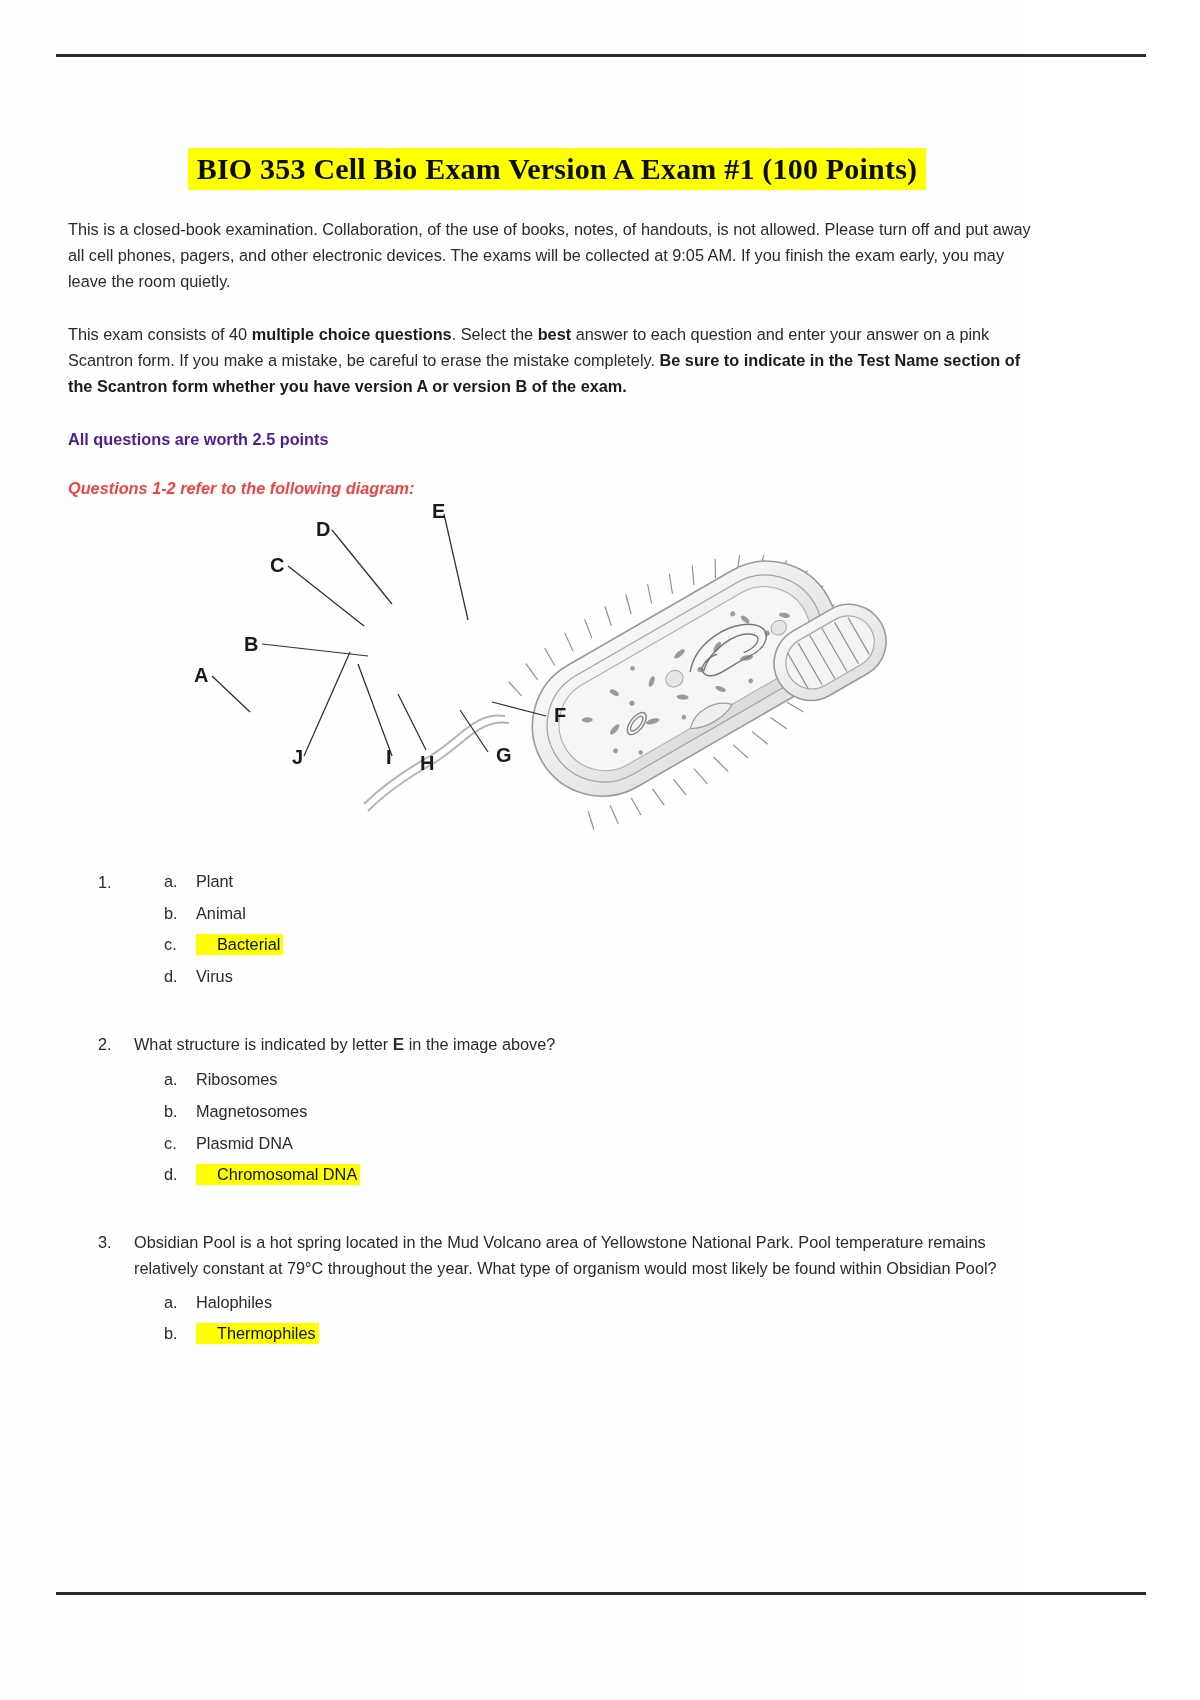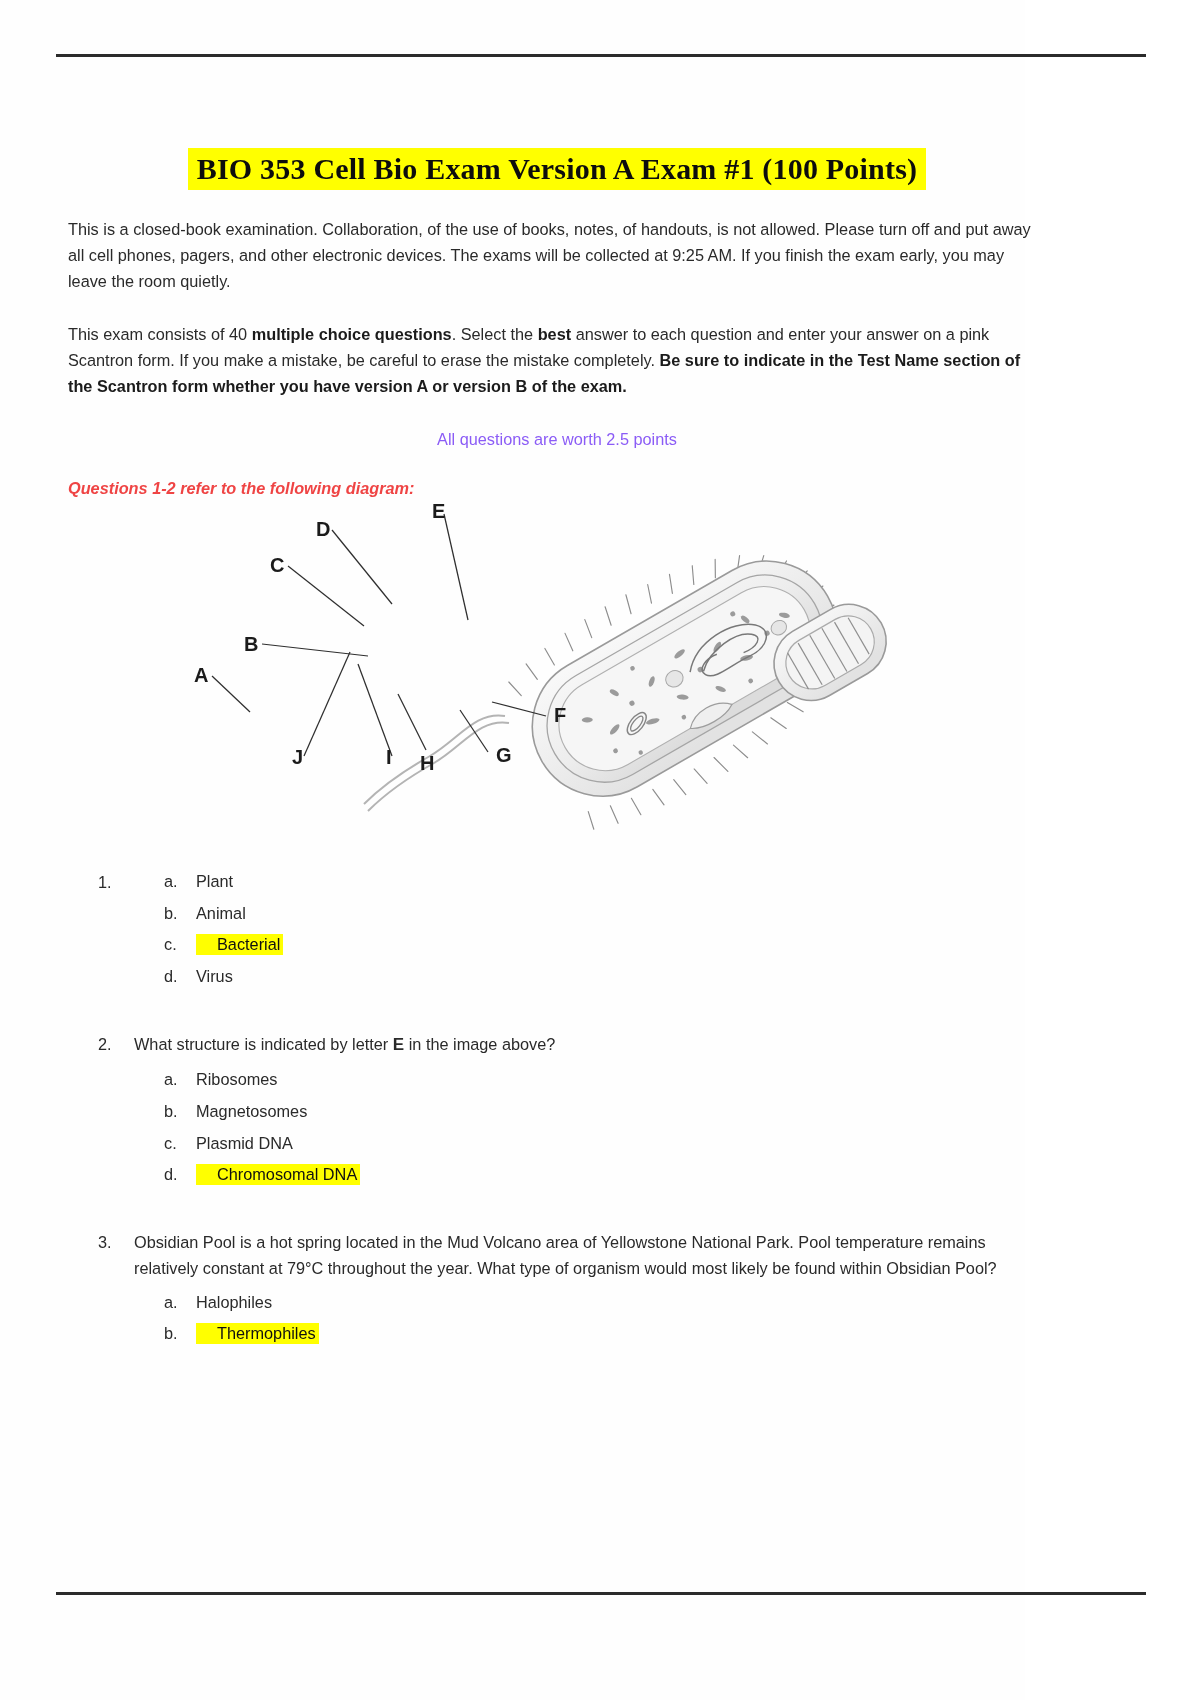--- a/index.html
+++ b/index.html
@@ -66,24 +66,23 @@
     margin: 28px 0 0 0;
     text-align: left;
     color: #2a2a2a;
   }
   p.para.tight {
     margin-top: 26px;
   }
   .b { font-weight: bold; color: #1b1b1b; }
   p.bold-line {
     font-size: 16.3px;
-    font-weight: normal;
+    font-weight: bold;
     margin: 30px 0 0 0;
-    color: #8b5cf6;
-    text-align: center;
+    color: #4c1d95;
   }
   p.ital-line {
     font-size: 16.3px;
     font-weight: bold;
     font-style: italic;
     margin: 30px 0 0 0;
     color: #ef4444;
   }
 
   
@@ -143,21 +142,21 @@
 
 <div class="page">
 
   <div class="rule-top"></div>
   <div class="rule-bottom"></div>
 
   <div class="content">
 
     <h1 class="doc-title"><span class="hl">BIO 353 Cell Bio Exam Version A Exam #1 (100 Points)</span></h1>
 
-    <p class="para">This is a closed-book examination. Collaboration, of the use of books, notes, of handouts, is not allowed. Please turn off and put away all cell phones, pagers, and other electronic devices. The exams will be collected at 9:25 AM. If you finish the exam early, you may leave the room quietly.</p>
+    <p class="para">This is a closed-book examination. Collaboration, of the use of books, notes, of handouts, is not allowed. Please turn off and put away all cell phones, pagers, and other electronic devices. The exams will be collected at 9:05 AM. If you finish the exam early, you may leave the room quietly.</p>
 
     <p class="para tight"><span>This exam consists of 40 </span><span class="b">multiple choice questions</span><span>. Select the </span><span class="b">best</span><span> answer to each question and enter your answer on a pink Scantron form. If you make a mistake, be careful to erase the mistake completely. </span><span class="b">Be sure to indicate in the Test Name section of the Scantron form whether you have version A or version B of the exam.</span></p>
 
     <p class="bold-line">All questions are worth 2.5 points</p>
 
     <p class="ital-line">Questions 1-2 refer to the following diagram:</p>
 
     <div class="figure">
       <svg width="978" height="340" viewBox="0 0 978 340">
         <defs>

